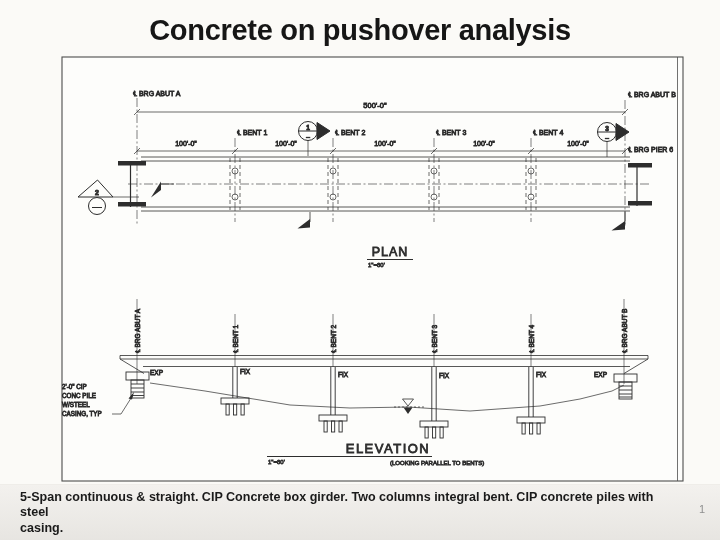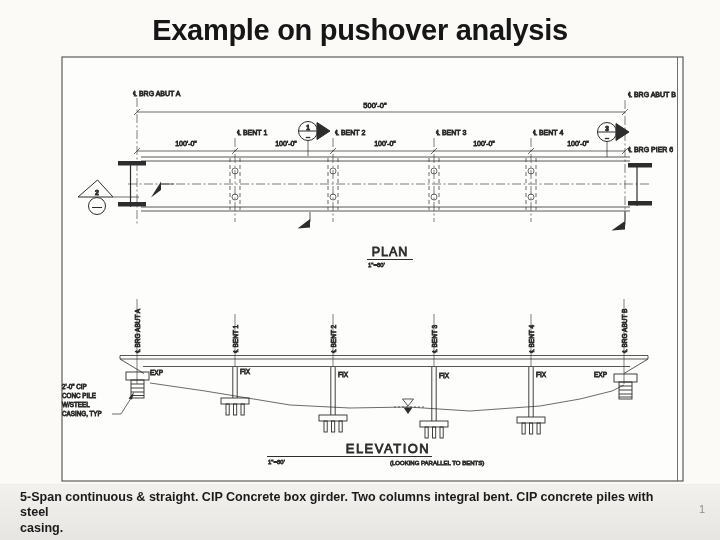--- a/index.html
+++ b/index.html
@@ -34,21 +34,21 @@
   svg text{
     font-family:"Liberation Sans", sans-serif;
     fill:#2d2d2d;
   }
 </style>
 </head>
 <body>
 
 <div class="slide">
 
-  <div class="slide-title">Example on pushover analysis</div>
+  <div class="slide-title">Concrete on pushover analysis</div>
 
   <svg class="sheet-svg" width="720" height="540" viewBox="0 0 720 540">
 
     <g stroke="#4d4d4d" fill="none">
       <rect x="62" y="57" width="621" height="424" fill="#fdfdfb" stroke-width="1.1"></rect>
       <line x1="677.5" y1="57" x2="677.5" y2="481" stroke-width="0.8"></line>
     </g>
 
     <g stroke="#2d2d2d" fill="none" stroke-width="0.8">
 

